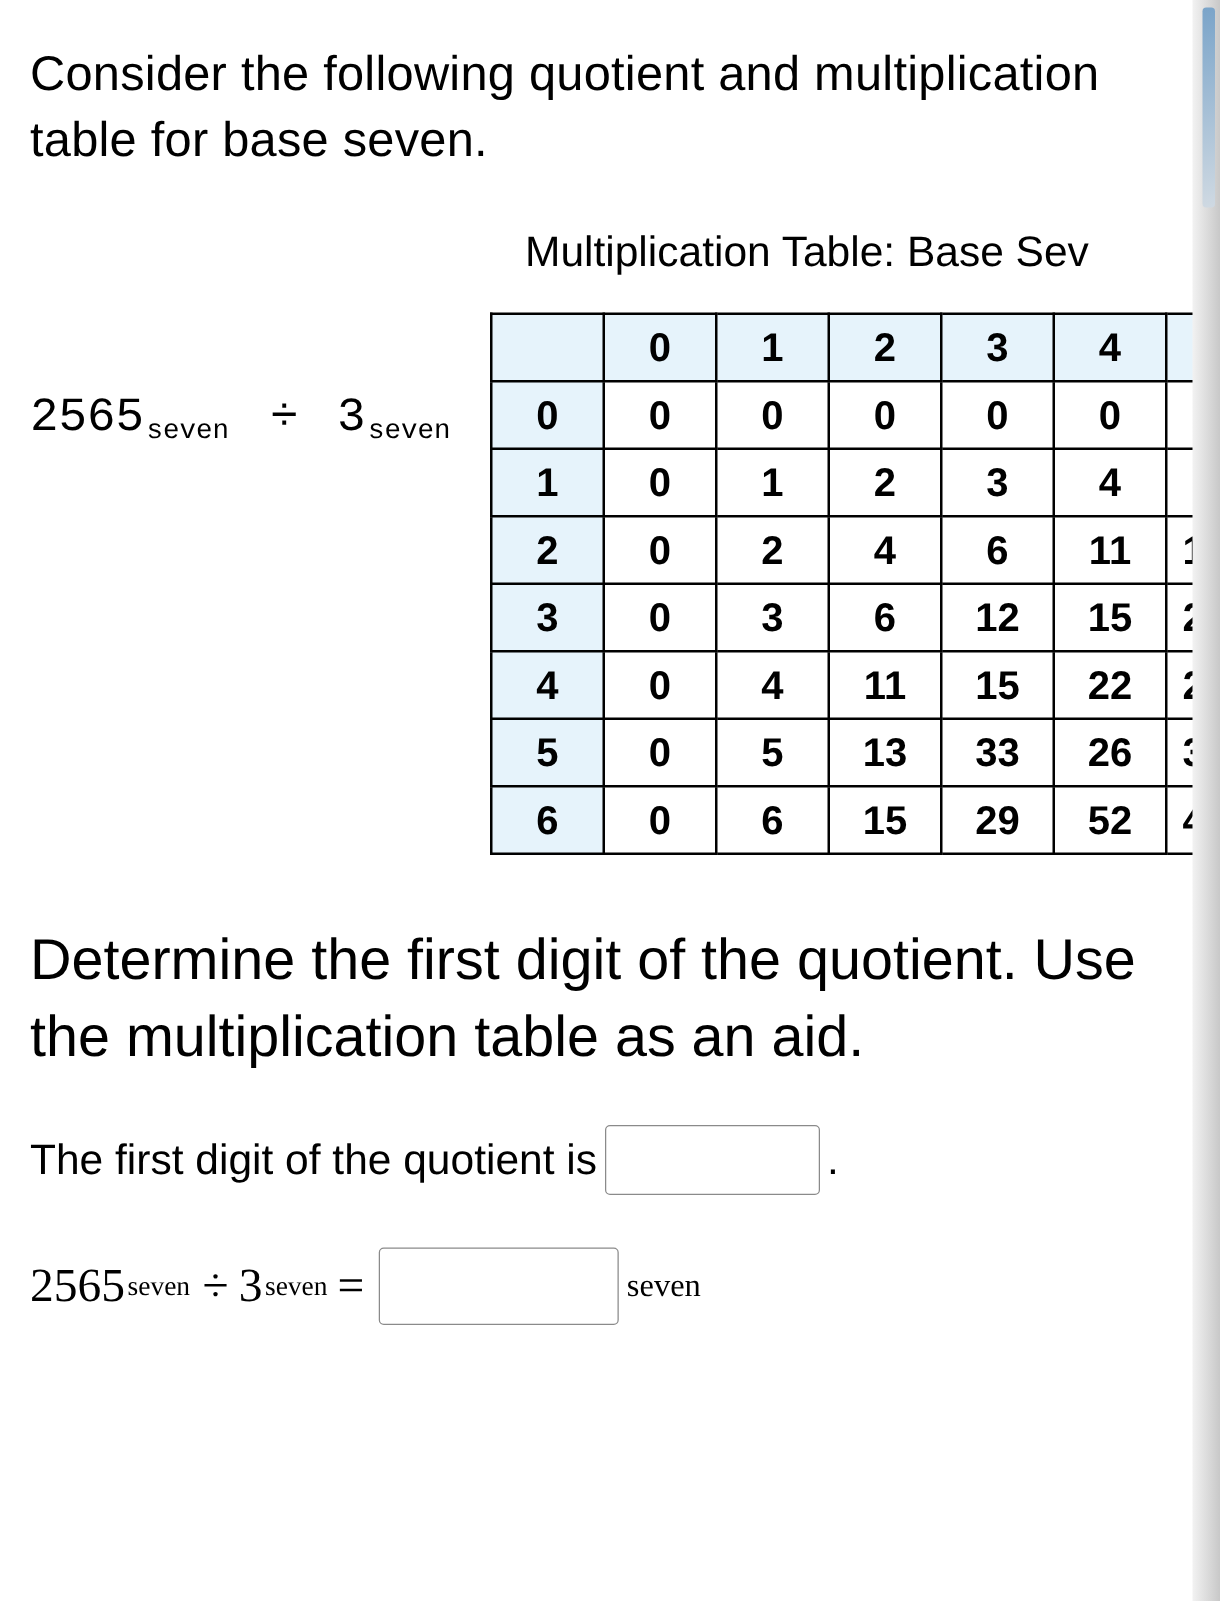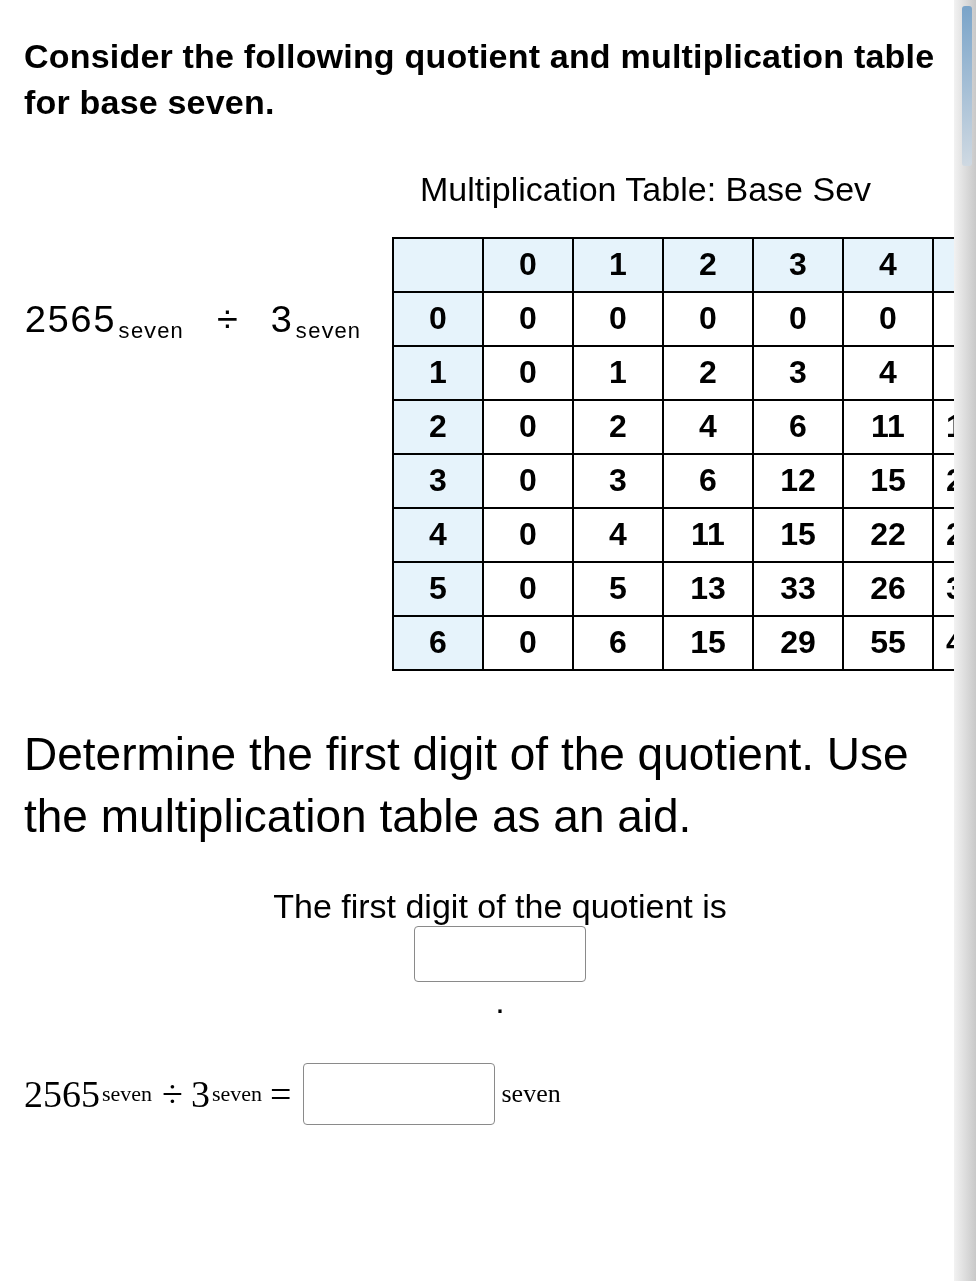--- a/index.html
+++ b/index.html
@@ -1,31 +1,31 @@
 <!DOCTYPE html>
 <html><head>
 <meta charset="utf-8">
 <style>
   html,body{margin:0;padding:0;background:#fff;font-family:"Trebuchet MS","Lucida Sans Unicode",Arial,sans-serif;color:#000;}
   .page{width:976px;height:1281px;position:relative;overflow:hidden;box-sizing:border-box;padding:34px 0 0 24px;}
-  .intro{font-size:34px;line-height:1.35;font-weight:700;letter-spacing:.2px;margin-bottom:44px;}
+  .intro{font-size:39px;line-height:1.35;font-weight:400;letter-spacing:.2px;margin-bottom:44px;}
   .row1{display:flex;align-items:flex-start;}
   .expr{font-family:Liberation Mono, monospace;font-size:38px;margin-top:130px;white-space:nowrap;}
   .expr .sub{font-size:22px;vertical-align:-6px;padding:0 2px;}
   .expr .div{padding:0 8px;}
   .tblwrap{margin-left:auto;padding-right:0;}
   .tbltitle{font-size:34px;margin:0 0 28px 28px;white-space:nowrap;}
   table.mult{border-collapse:collapse;font-family:Arial,sans-serif;font-size:32px;font-weight:700;}
   table.mult td,table.mult th{border:2px solid #000;text-align:center;min-width:72px;height:52px;padding:0 8px;}
   table.mult th{background:#e6f3fb;font-weight:700;}
   table.mult .corner{background:#e6f3fb;}
   
   table.mult td.cut, table.mult th.cut{min-width:26px;width:26px;border-right:none;}
   .para{font-size:46px;line-height:1.35;margin-top:52px;}
-  .answer-line{font-size:34px;margin-top:40px;display:flex;align-items:center;flex-wrap:wrap;flex-direction:column;}
+  .answer-line{font-size:34px;margin-top:40px;display:flex;align-items:center;flex-wrap:wrap;}
   .blank{display:inline-block;border:1.5px solid #8a8a8a;border-radius:4px;height:54px;min-width:170px;margin:0 6px;background:#fff;}
   .blank.small{min-width:190px;height:60px;}
   .unit{font-family:"Times New Roman",serif;font-size:26px;margin-left:0;}
   .eq{font-family:"Times New Roman",serif;font-size:38px;padding:0 6px;}
   .expr2{font-family:"Times New Roman",serif;font-size:38px;display:flex;align-items:center;margin-top:42px;}
   .expr2 .sub{font-size:22px;vertical-align:-6px;padding:0 2px;}
   
   .gutter{position:absolute;top:0;right:0;width:22px;height:100%;
     background:linear-gradient(to right,#f2f2f2,#d9d9d9 60%,#c8c8c8);}
   .gutter::before{content:"";position:absolute;top:6px;right:4px;width:10px;height:160px;
@@ -110,21 +110,21 @@
         <td>33</td>
         <td>26</td>
         <td class="cut">3</td>
       </tr>
       <tr>
         <th>6</th>
         <td>0</td>
         <td>6</td>
         <td>15</td>
         <td>29</td>
-        <td>55</td>
+        <td>52</td>
         <td class="cut">4</td>
       </tr>
     </tbody>
         </table>
   </div>
 </div>
 
 <div class="para">Determine the first digit of the quotient. Use the multiplication table as an aid.</div>
 
 <div class="answer-line">

